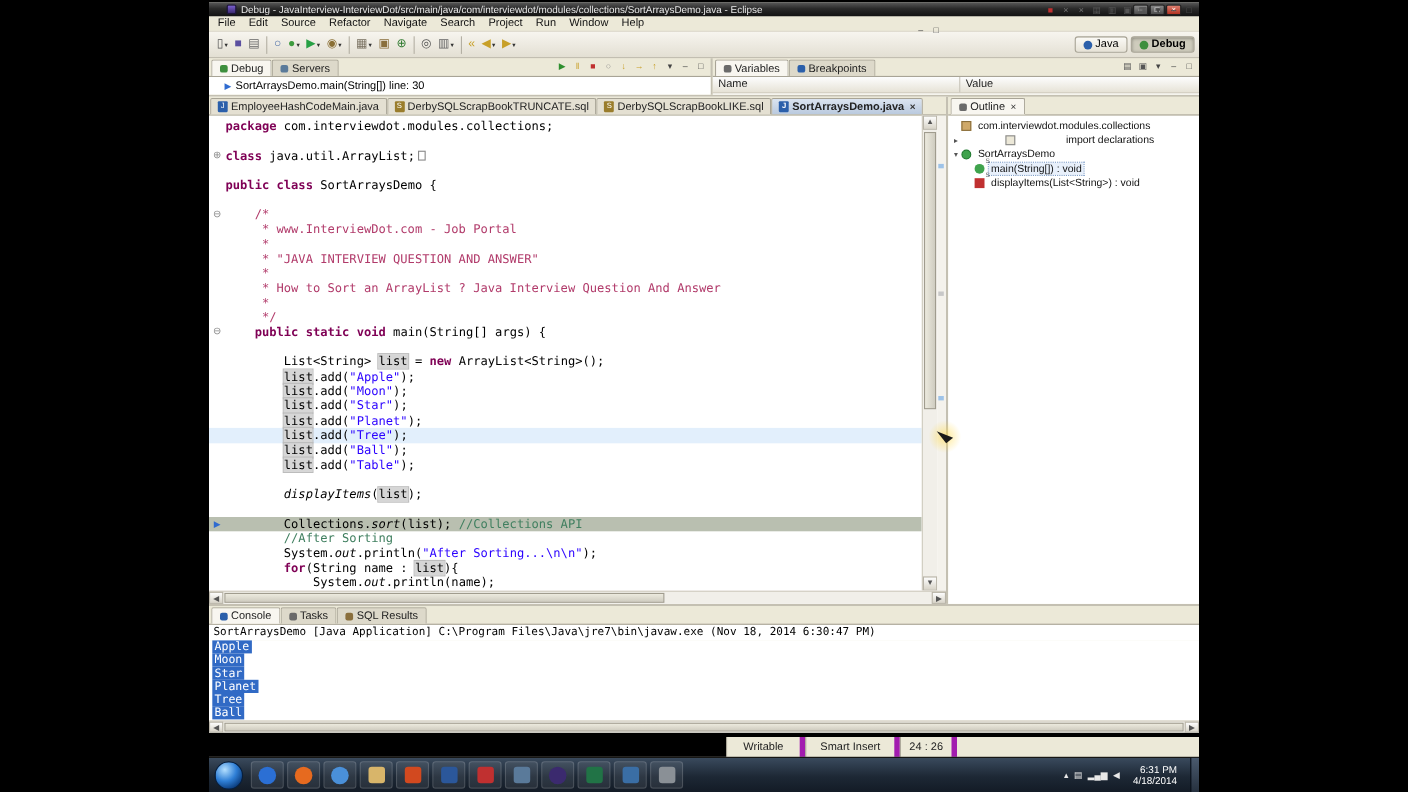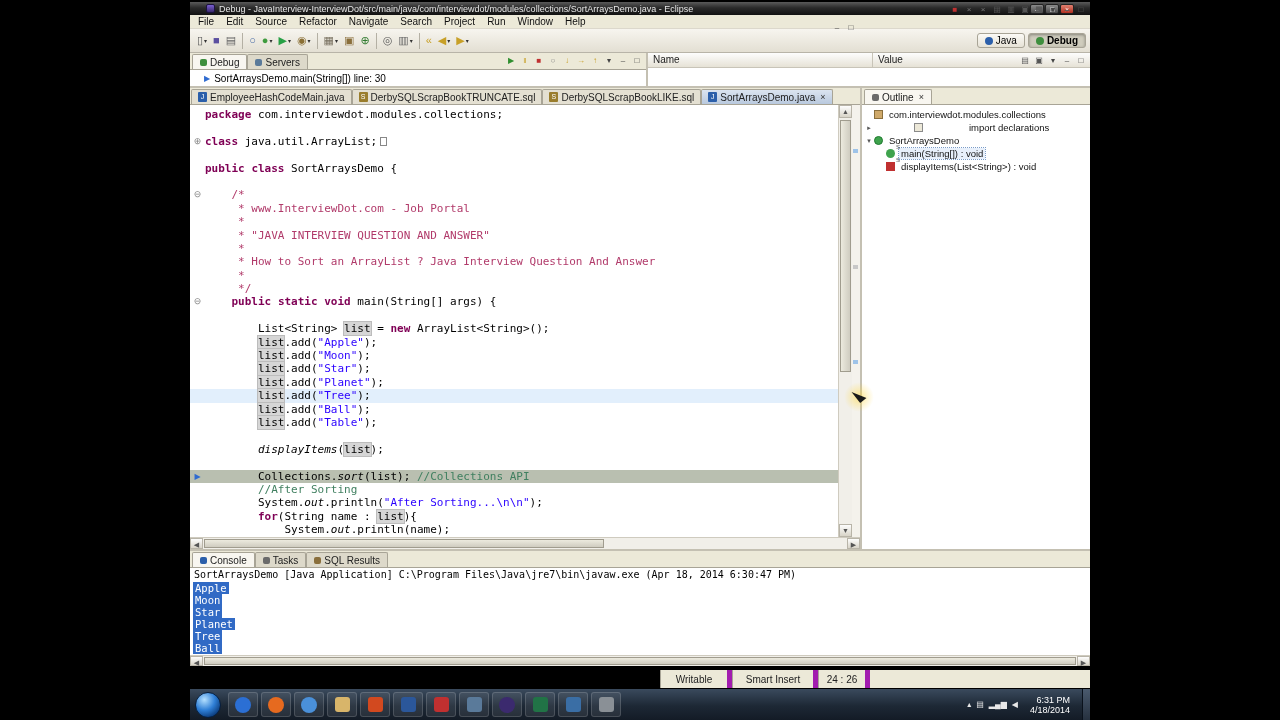--- a/index.html
+++ b/index.html
@@ -65,21 +65,21 @@
 
   
   .main { flex:1; display:flex; border-bottom:2px solid #c4c0b2; min-height:0; }
   .editor { flex:1; display:flex; flex-direction:column; border-right:2px solid #c4c0b2;
             background:#fff; min-width:0; }
   .editor-tabs { flex:0 0 17px; display:flex; align-items:flex-end; background:#ece9d8;
                  border-bottom:1px solid #a8a496; padding-left:1px; position:relative; }
   .etab { display:flex; align-items:center; gap:3px; font-size:10px; height:15px; padding:0 6px;
           border:1px solid #a8a496; border-bottom:none; border-radius:2px 2px 0 0;
           background:#e4e0d2; color:#222; white-space:nowrap; }
-  .etab.active { background:linear-gradient(#dbe4f0,#b9c9de); font-weight:normal; }
+  .etab.active { background:linear-gradient(#dbe4f0,#b9c9de); font-weight:bold; }
   .ftype { width:9px; height:10px; font-size:7px; line-height:10px; text-align:center;
            color:#fff; border-radius:1px; }
   .ftype.java { background:#2b5faa; }
   .ftype.sql  { background:#9a7d2c; }
   .tab-close { font-size:9px; color:#333; margin-left:2px; }
   .editor-body { flex:1; display:flex; min-height:0; position:relative; overflow:hidden; }
   .code-scroll { flex:1; overflow:hidden; padding-top:3px; }
   .crow { display:flex; height:13.4px; }
   .crow.hl-line  { background:#e2effc; }
   .crow.hl-debug { background:#b9bfb0; }
@@ -299,20 +299,30 @@
           <div class="mini-icon" style="color: rgb(68, 68, 68);">▾</div>
           <div class="mini-icon" style="color: rgb(68, 68, 68);">–</div>
           <div class="mini-icon" style="color: rgb(68, 68, 68);">□</div>
         </div>
       <div class="debug-content">
         <span class="frame-ic">▶</span>
         <span>SortArraysDemo.main(String[]) line: 30</span>
       </div>
     </div>
     <div class="pane vars-pane">
+      <div class="pane-tabs">
+          <div class="ptab active">
+            <span class="tab-dot" style="background: rgb(106, 106, 106);"></span>
+            <span>Variables</span>
+          </div>
+          <div class="ptab">
+            <span class="tab-dot" style="background: rgb(43, 95, 170);"></span>
+            <span>Breakpoints</span>
+          </div>
+        </div>
       <div class="pane-toolbar">
           <div class="mini-icon" style="color: rgb(85, 85, 85);">▤</div>
           <div class="mini-icon" style="color: rgb(85, 85, 85);">▣</div>
           <div class="mini-icon" style="color: rgb(68, 68, 68);">▾</div>
           <div class="mini-icon" style="color: rgb(68, 68, 68);">–</div>
           <div class="mini-icon" style="color: rgb(68, 68, 68);">□</div>
         </div>
       <div class="vars-header">
         <div class="col-name">Name</div>
         <div class="col-value">Value</div>
@@ -561,21 +571,21 @@
         <div class="mini-icon" style="color: rgb(119, 119, 119);">×</div>
         <div class="mini-icon" style="color: rgb(119, 119, 119);">×</div>
         <div class="mini-icon" style="color: rgb(85, 85, 85);">▤</div>
         <div class="mini-icon" style="color: rgb(85, 85, 85);">▥</div>
         <div class="mini-icon" style="color: rgb(85, 85, 85);">▣</div>
         <div class="mini-icon" style="color: rgb(85, 85, 85);">▦</div>
         <div class="mini-icon" style="color: rgb(68, 68, 68);">▾</div>
         <div class="mini-icon" style="color: rgb(68, 68, 68);">–</div>
         <div class="mini-icon" style="color: rgb(68, 68, 68);">□</div>
       </div>
-    <div class="console-label">SortArraysDemo [Java Application] C:\Program Files\Java\jre7\bin\javaw.exe (Apr 18, 2014 6:30:47 PM)</div>
+    <div class="console-label">SortArraysDemo [Java Application] C:\Program Files\Java\jre7\bin\javaw.exe (Nov 18, 2014 6:30:47 PM)</div>
     <div class="console-body">
         <div class="cline"><span class="console-sel">Apple</span></div>
         <div class="cline"><span class="console-sel">Moon</span></div>
         <div class="cline"><span class="console-sel">Star</span></div>
         <div class="cline"><span class="console-sel">Planet</span></div>
         <div class="cline"><span class="console-sel">Tree</span></div>
         <div class="cline"><span class="console-sel">Ball</span></div>
       </div>
     <div class="console-hscroll">
       <div class="hsb-btn left">◀</div>

